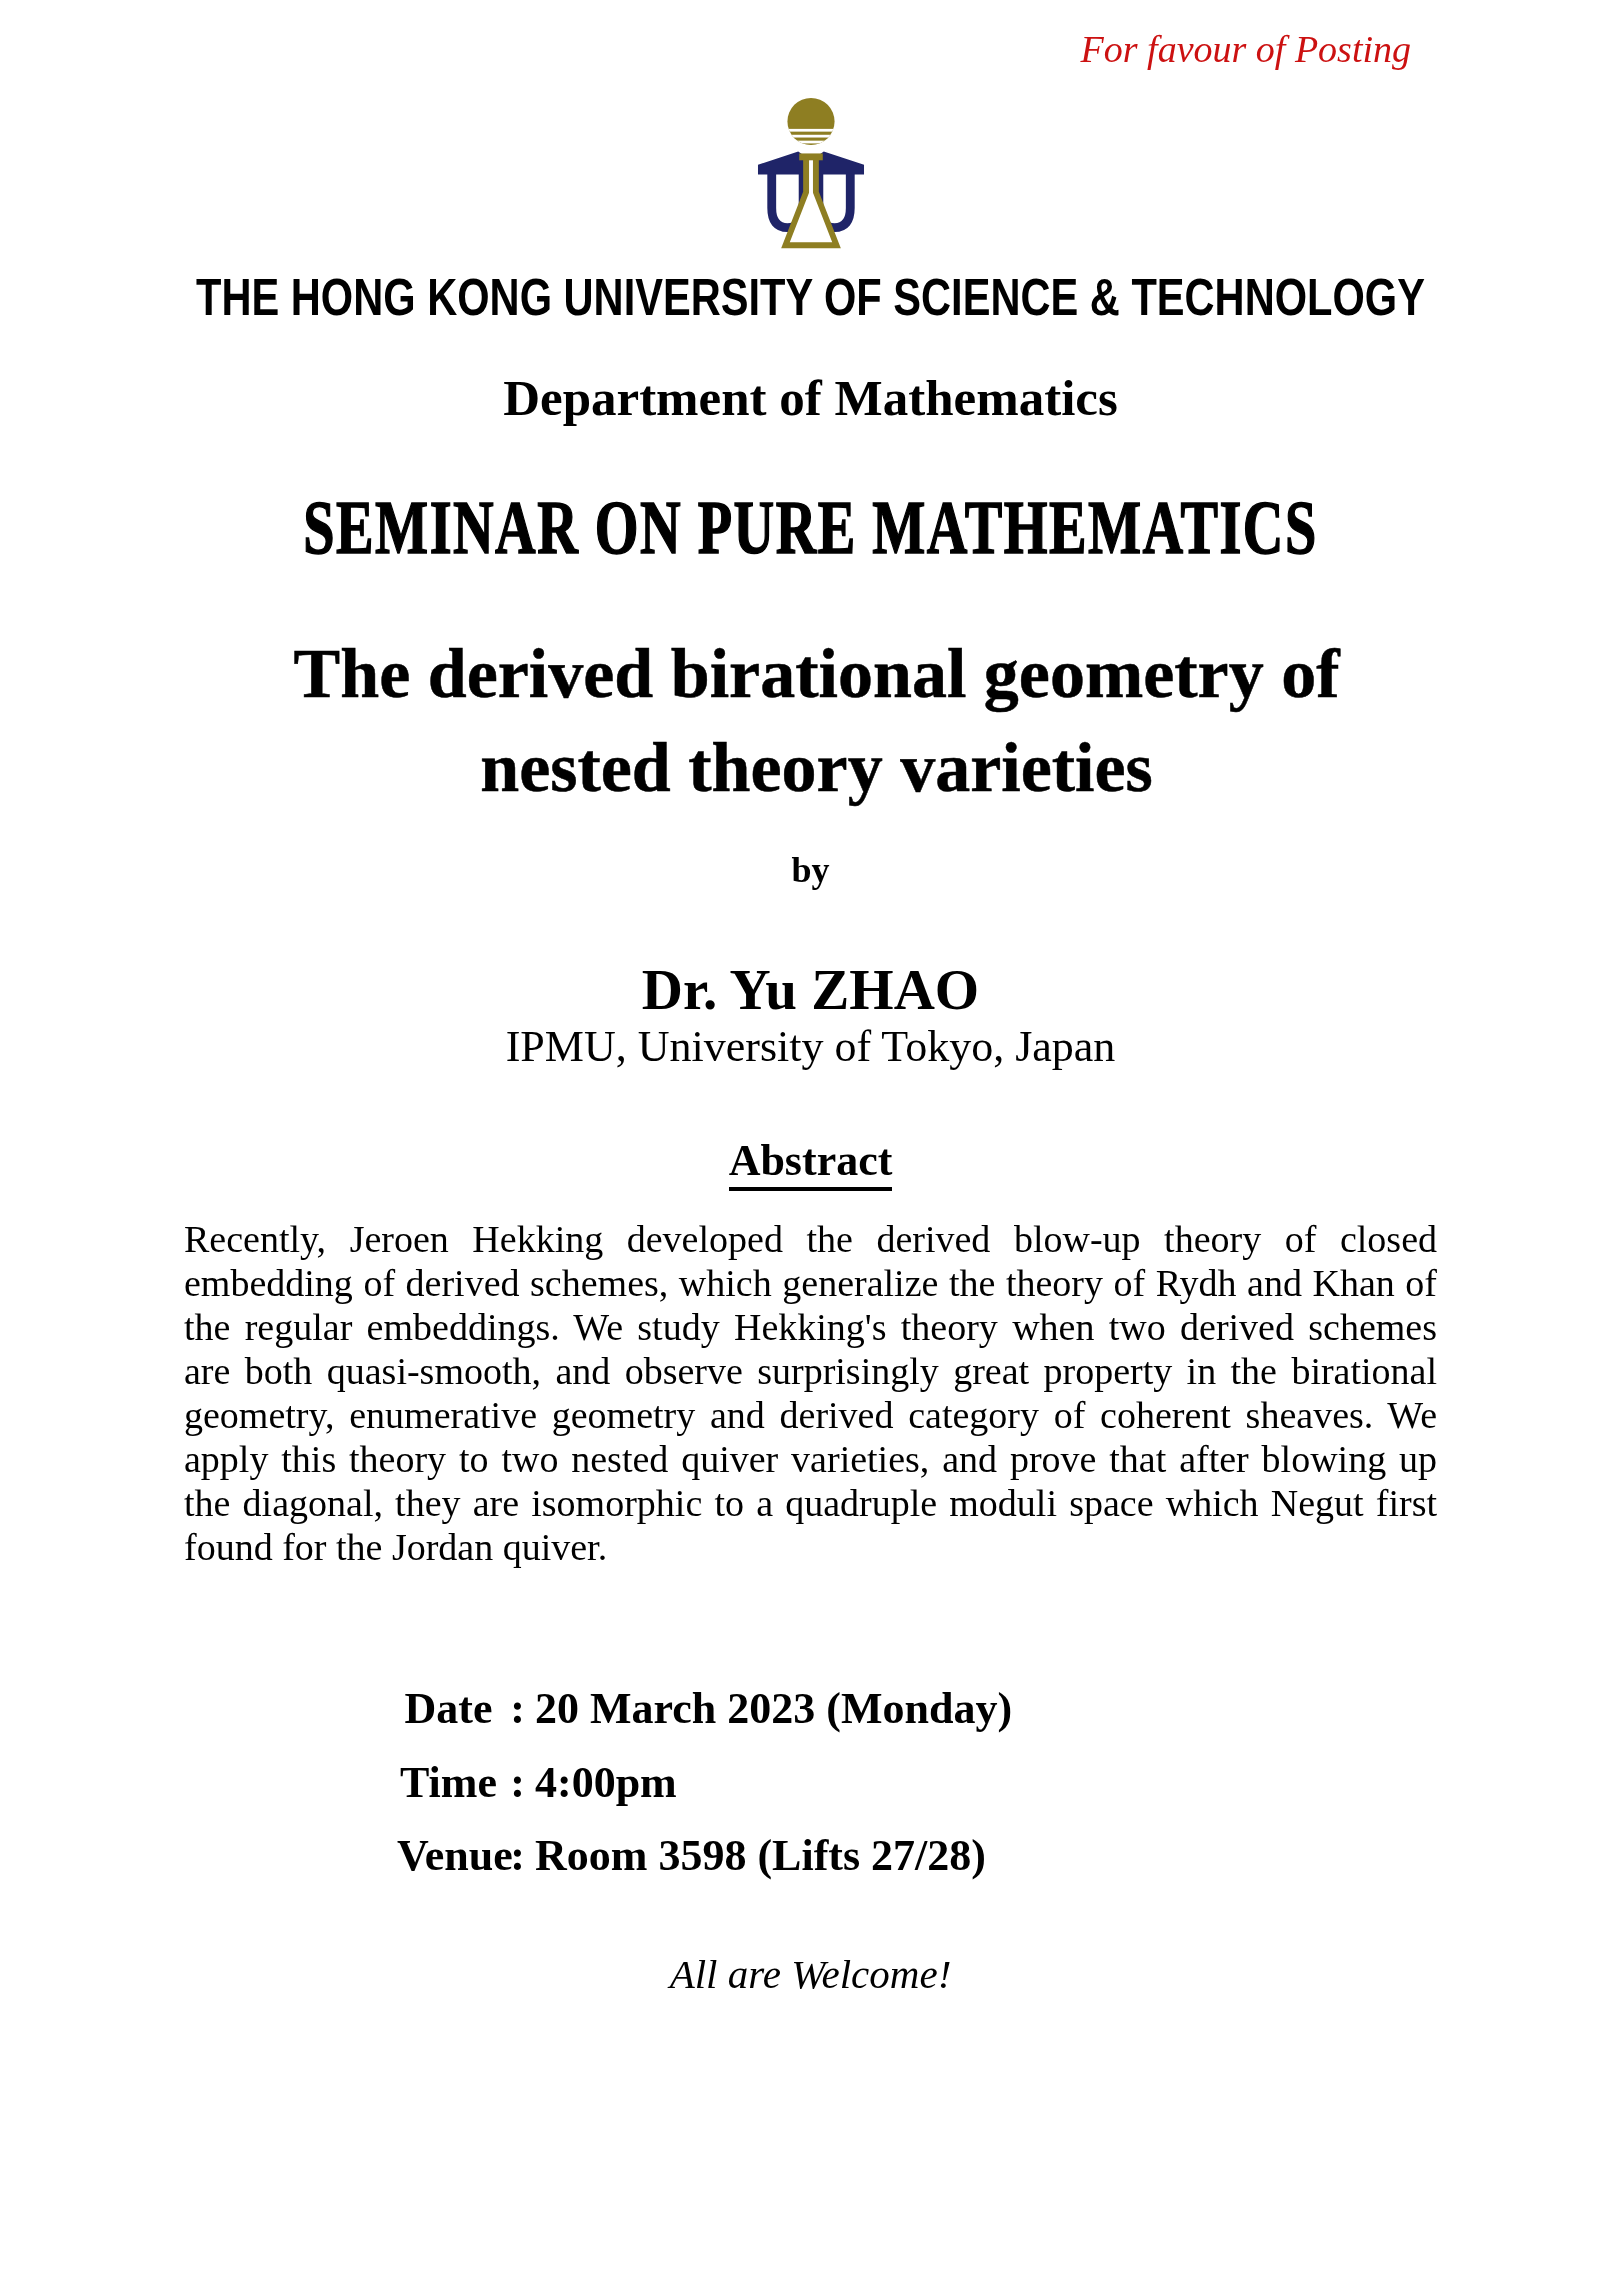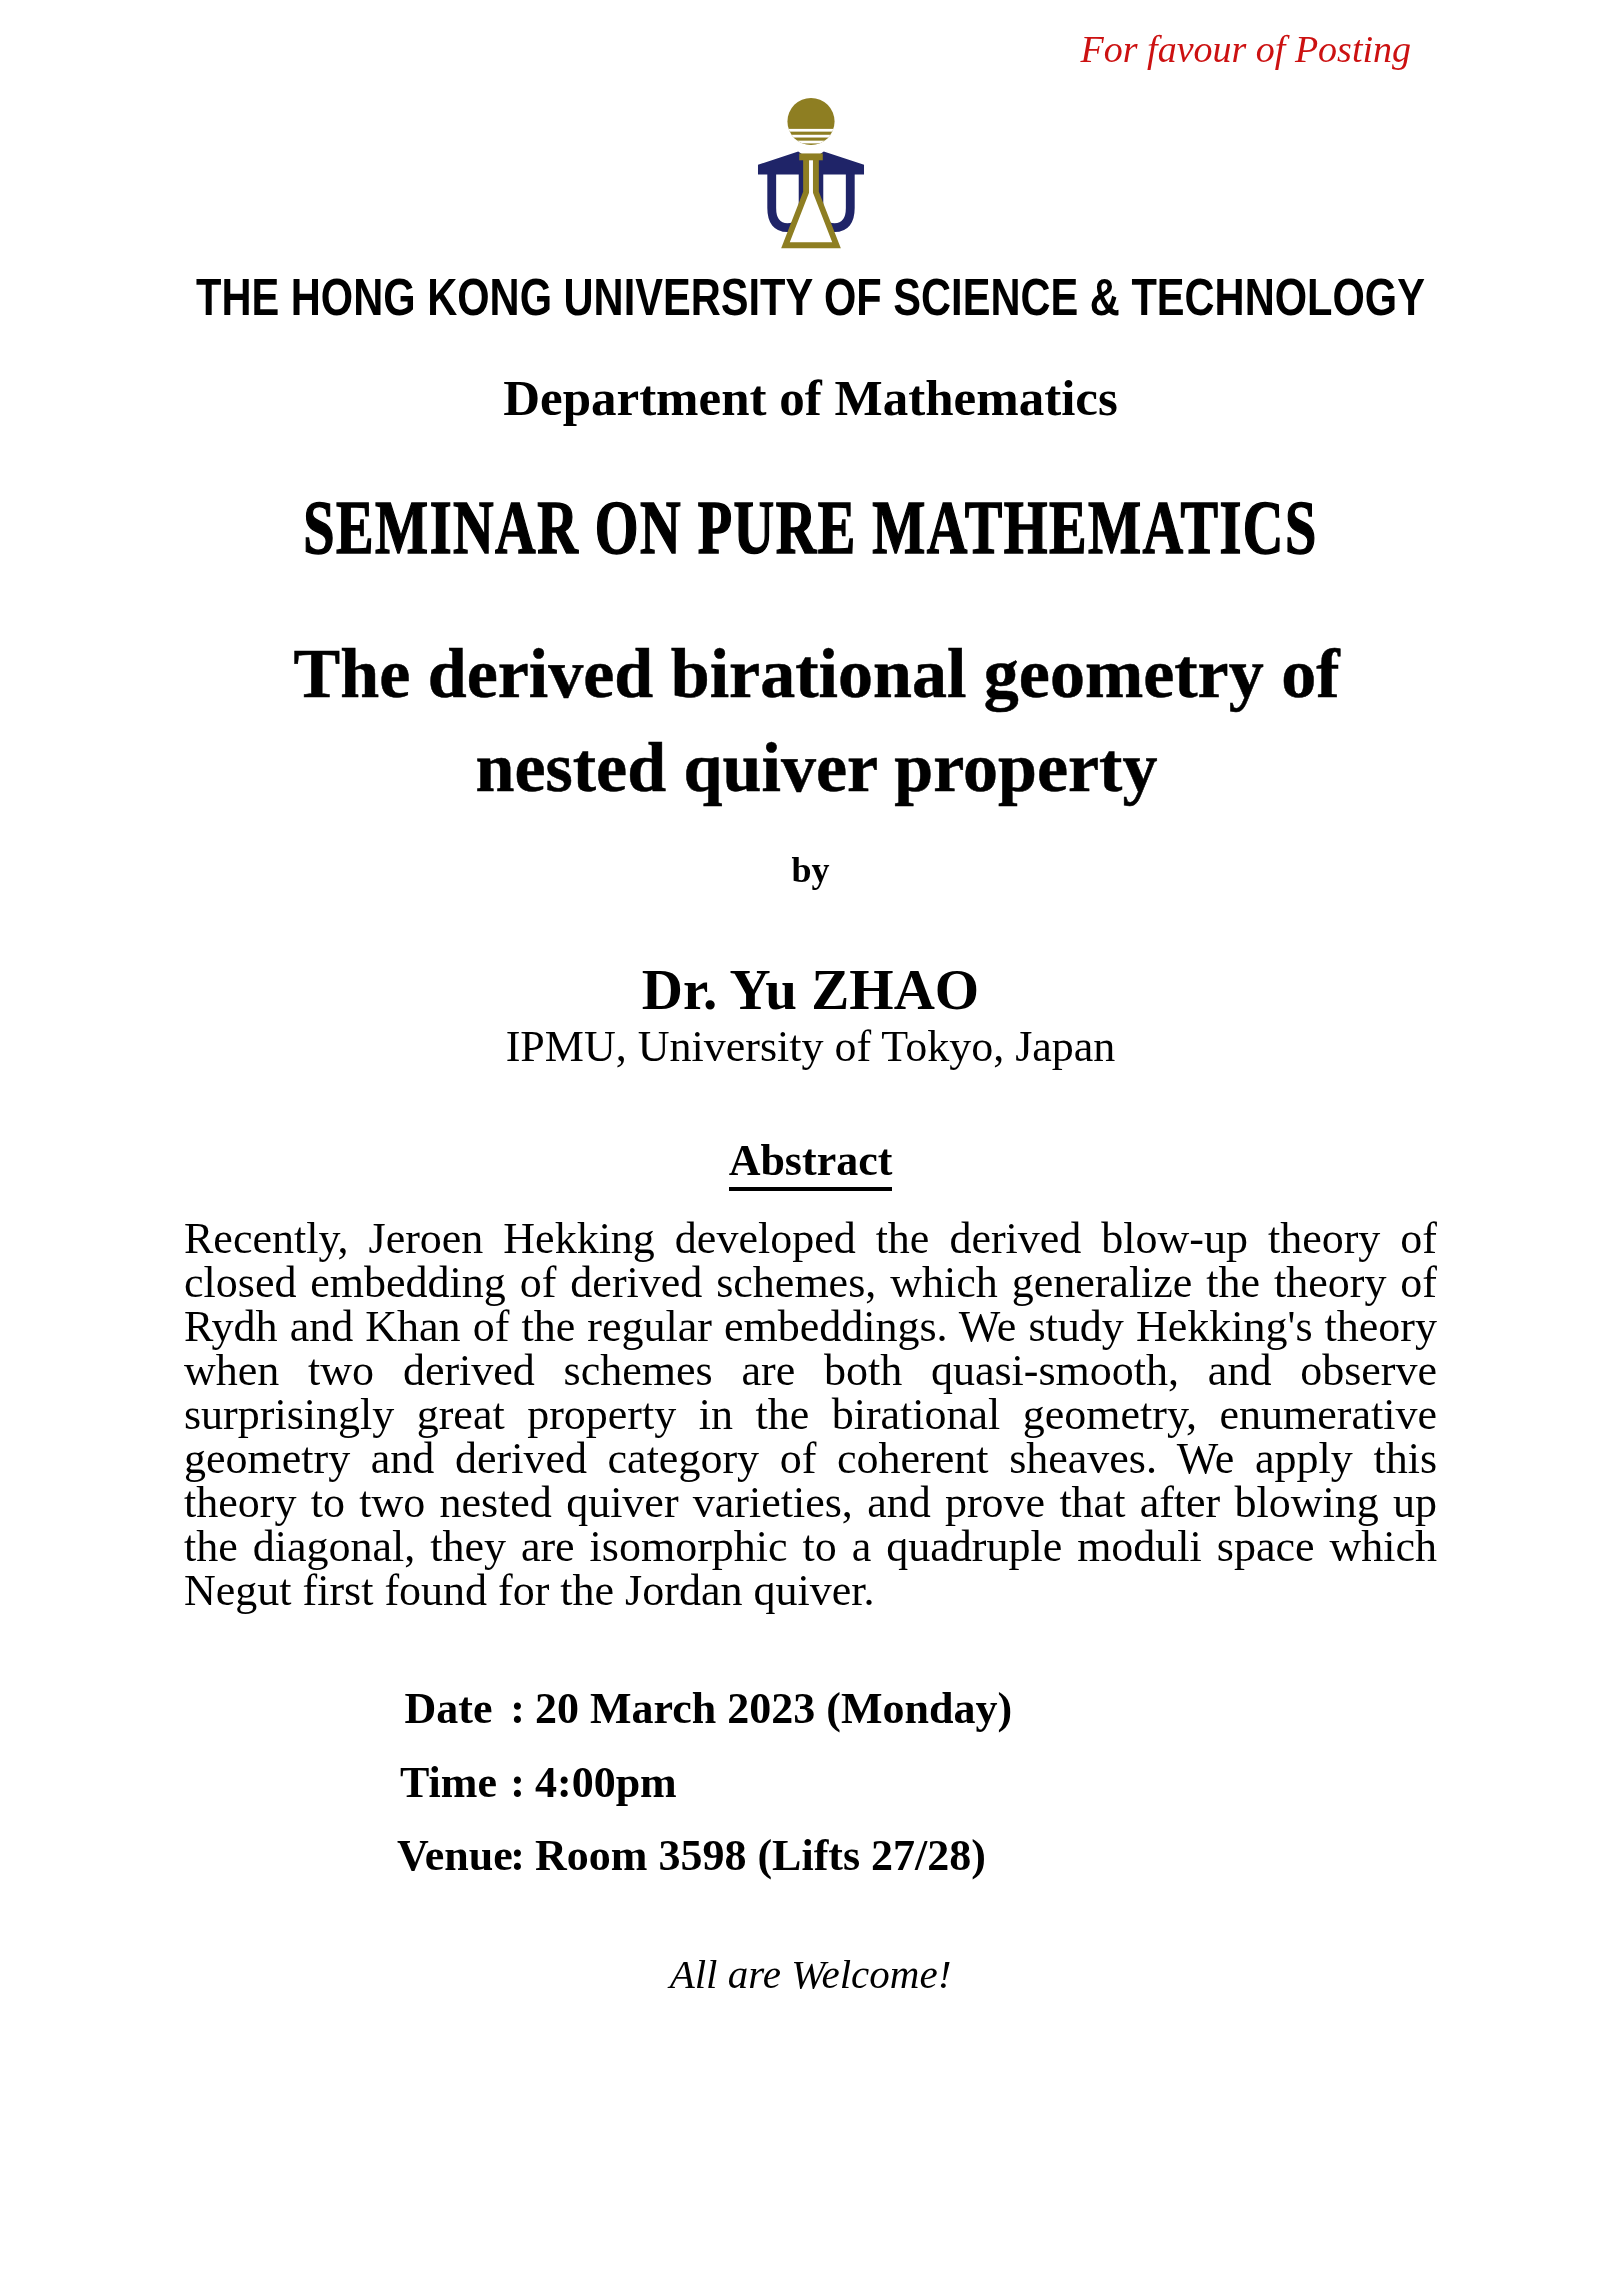--- a/index.html
+++ b/index.html
@@ -94,21 +94,21 @@
   .abs-head span{
     border-bottom:4.9px solid #000;
     padding-bottom:2px;
   }
 
   .abs-body{
     position:absolute;
     top:1217px;
     left:184px;
     width:1253px;
-    font-size:44px;
+    font-size:38px;
     line-height:44px;
     text-align:justify;
   }
 
   .details{
     position:absolute;
     top:1684px;
     left:397px;
   }
   .detail-row{
@@ -163,21 +163,21 @@
   </div>
 
   <div class="abs univ">THE HONG KONG UNIVERSITY OF SCIENCE &amp; TECHNOLOGY</div>
 
   <div class="abs dept">Department of Mathematics</div>
 
   <div class="abs series">SEMINAR ON PURE MATHEMATICS</div>
 
   <div class="abs title">
     <div>The derived birational geometry of</div>
-    <div>nested quiver property</div>
+    <div>nested theory varieties</div>
   </div>
 
   <div class="abs by">by</div>
 
   <div class="abs speaker">Dr. Yu ZHAO</div>
 
   <div class="abs affil">IPMU, University of Tokyo, Japan</div>
 
   <div class="abs abs-head">
     <span>Abstract</span>

